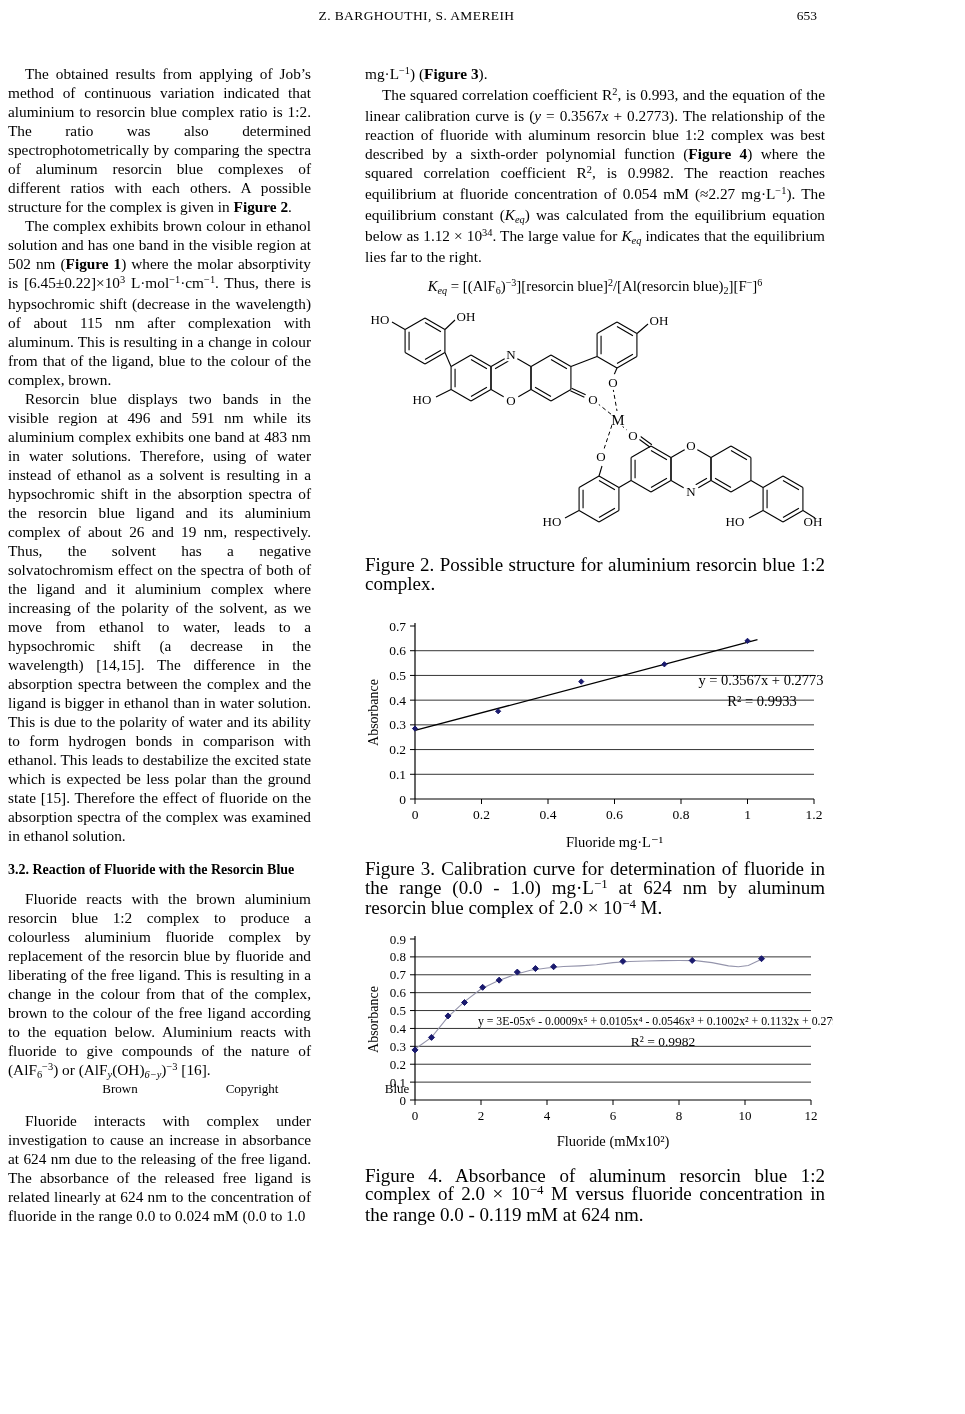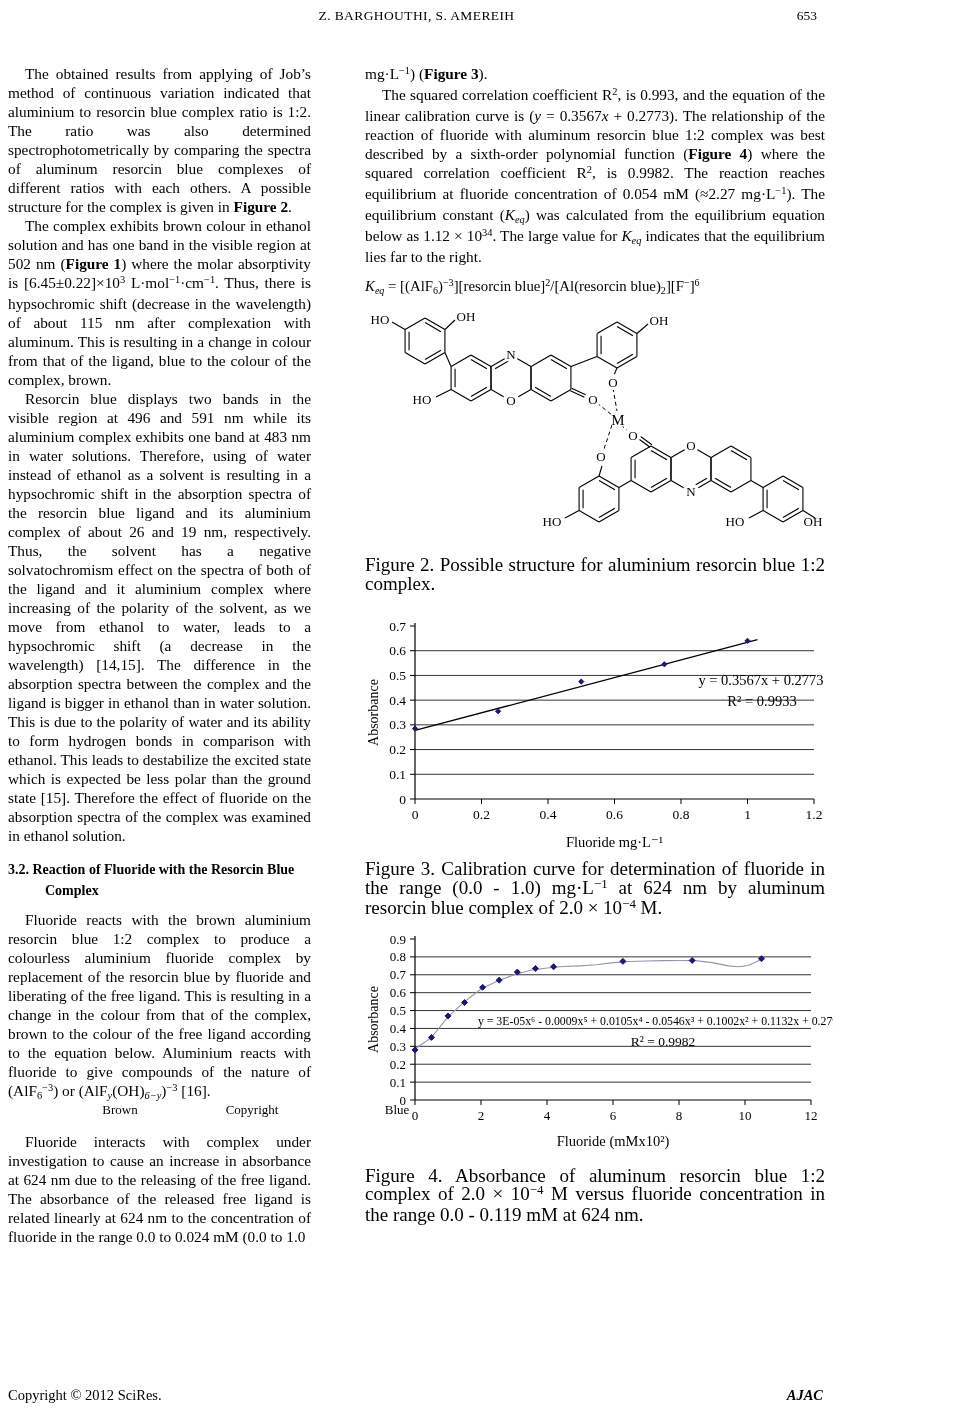--- a/index.html
+++ b/index.html
@@ -10,21 +10,21 @@
   .hdr .authors{position:absolute;left:0;right:0;text-align:center;letter-spacing:.4px;}
   .hdr .pageno{position:absolute;right:8px;top:0;margin-left:12px;}
   .cols{display:flex;gap:54px;margin-top:34px;}
   .col{width:458px;}
   .col.right{width:460px;}
   .p{margin:0;font-size:15.3px;line-height:19px;text-align:justify;text-indent:17px;}
   .p.noindent{text-indent:0;}
   h3{margin:14px 0 9px 0;font-size:14px;line-height:21px;}
   h3 span{display:block;}
   h3 .h-indent{padding-left:37px;}
-  .eq{margin:12px 0 2px 0;font-size:15.3px;text-align:left;}
+  .eq{margin:12px 0 2px 0;font-size:15.3px;text-align:center;}
   .eq-labels{position:relative;height:24px;font-size:13px;margin-bottom:6px;}
   .eq-labels span{position:absolute;transform:translateX(-50%);}
   .keq{margin:12px 0 8px 0;font-size:14.8px;}
   sup{font-size:.68em;vertical-align:baseline;position:relative;top:-.45em;}
   sub{font-size:.68em;vertical-align:baseline;position:relative;top:.25em;}
   .b{font-weight:bold;}
   .i{font-style:italic;}
   .fig{margin:0;}
   .fig svg{display:block;overflow:visible;}
   .cap{margin:5px 0 10px 0;font-size:19px;line-height:18.5px;font-weight:normal;text-align:justify;}
@@ -42,21 +42,20 @@
   </div>
 
   <div class="cols">
 
     <div class="col left">
       <p class="p"><span>The obtained results from applying of Job’s method of continuous variation indicated that aluminium to resorcin blue complex ratio is 1:2. The ratio was also determined spectrophotometrically by comparing the spectra of aluminum resorcin blue complexes of different ratios with each others. A possible structure for the complex is given in </span><span class="b">Figure 2</span><span>.</span></p>
       <p class="p"><span>The complex exhibits brown colour in ethanol solution and has one band in the visible region at 502 nm (</span><span class="b">Figure 1</span><span>) where the molar absorptivity is [6.45±0.22]×10</span><sup>3</sup><span> L·mol</span><sup>−1</sup><span>·cm</span><sup>−1</sup><span>. Thus, there is hypsochromic shift (decrease in the wavelength) of about 115 nm after complexation with aluminum. This is resulting in a change in colour from that of the ligand, blue to the colour of the complex, brown.</span></p>
       <p class="p"><span>Resorcin blue displays two bands in the visible region at 496 and 591 nm while its aluminium complex exhibits one band at 483 nm in water solutions. Therefore, using of water instead of ethanol as a solvent is resulting in a hypsochromic shift in the absorption spectra of the resorcin blue ligand and its aluminium complex of about 26 and 19 nm, respectively. Thus, the solvent has a negative solvatochromism effect on the spectra of both of the ligand and it aluminium complex where increasing of the polarity of the solvent, as we move from ethanol to water, leads to a hypsochromic shift (a decrease in the wavelength) [14,15]. The difference in the absorption spectra between the complex and the ligand is bigger in ethanol than in water solution. This is due to the polarity of water and its ability to form hydrogen bonds in comparison with ethanol. This leads to destabilize the excited state which is expected be less polar than the ground state [15]. Therefore the effect of fluoride on the absorption spectra of the complex was examined in ethanol solution.</span></p>
       <h3>
         <span>3.2. Reaction of Fluoride with the Resorcin Blue</span>
-        <span class="h-indent">Complex</span>
       </h3>
       <p class="p"><span>Fluoride reacts with the brown aluminium resorcin blue 1:2 complex to produce a colourless aluminium fluoride complex by replacement of the resorcin blue by fluoride and liberating of the free ligand. This is resulting in a change in the colour from that of the complex, brown to the colour of the free ligand according to the equation below. Aluminium reacts with fluoride to give compounds of the nature of (AlF</span><sub>6</sub><sup>−3</sup><span>) or (AlF</span><sub class="i">y</sub><span>(OH)</span><sub class="i">6−y</sub><span>)</span><sup>−3</sup><span> [16].</span></p>
       <div class="eq-labels">
         <span style="left:112px">Brown</span>
         <span style="left:244px">Copyright</span>
         <span style="left:389px">Blue</span>
       </div>
       <p class="p"><span>Fluoride interacts with complex under investigation to cause an increase in absorbance at 624 nm due to the releasing of the free ligand. The absorbance of the released free ligand is related linearly at 624 nm to the concentration of fluoride in the range 0.0 to 0.024 mM (0.0 to 1.0</span></p>
     </div>
 
@@ -318,18 +317,14 @@
             <text x="298" y="116" font-size="13.5" font-family="&quot;Liberation Serif&quot;,&quot;DejaVu Serif&quot;,serif" text-anchor="middle" fill="#000">R² = 0.9982</text>
             <text x="13" y="89.5" font-size="14" font-family="&quot;Liberation Serif&quot;,&quot;DejaVu Serif&quot;,serif" text-anchor="middle" fill="#000" transform="rotate(-90 13 89.5)">Absorbance</text>
             <text x="248" y="216" font-size="14.5" font-family="&quot;Liberation Serif&quot;,&quot;DejaVu Serif&quot;,serif" text-anchor="middle" fill="#000">Fluoride (mMx10²)</text>
           </svg>
         <p class="cap"><span>Figure 4. Absorbance of aluminum resorcin blue 1:2 complex of 2.0 × 10</span><sup>−4</sup><span> M versus fluoride concentration in the range 0.0 - 0.119 mM at 624 nm.</span></p>
       </div>
     </div>
 
   </div>
 
-  <div class="ftr">
-    <span>Copyright © 2012 SciRes.</span>
-    <span class="j">AJAC</span>
-  </div>
 
 </div>
 
 </body></html>

